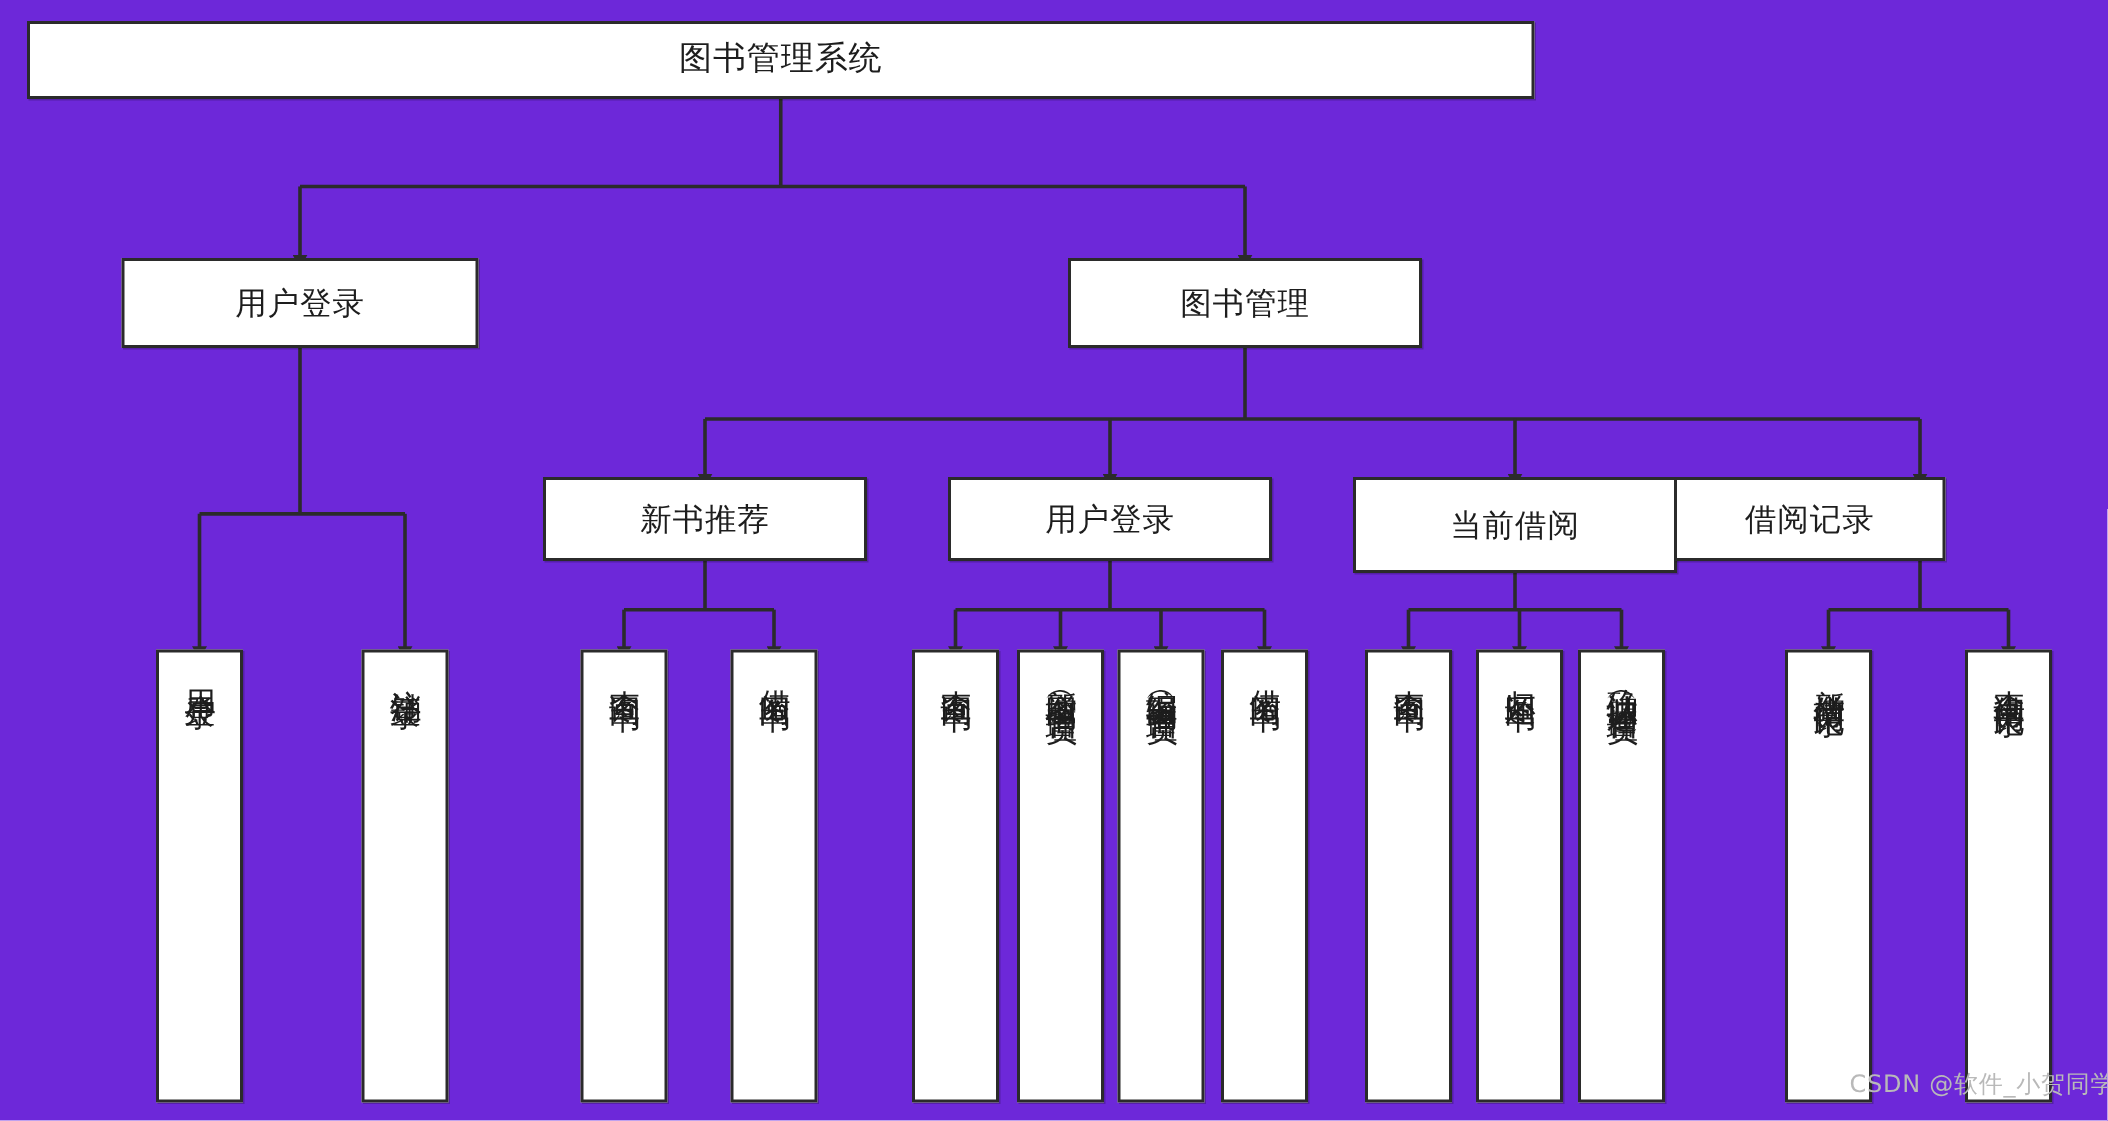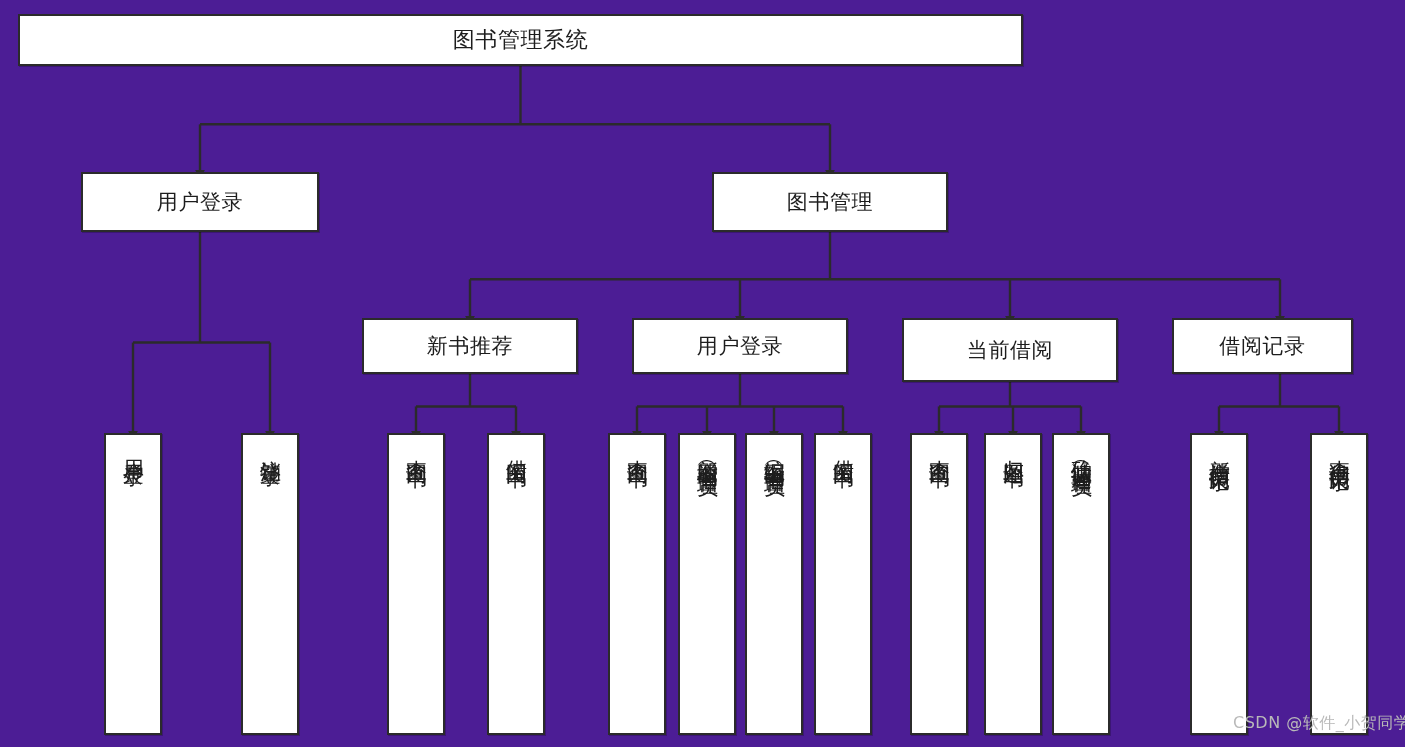--- a/index.html
+++ b/index.html
@@ -8,21 +8,21 @@
     padding: 0;
     background: #ffffff;
   }
   body {
     font-family: "DejaVu Sans", "Liberation Sans", sans-serif;
   }
   #diagram-root {
     position: relative;
     width: 1405px;
     height: 747px;
-    background: #4c1d95;
+    background: #6d28d9;
     overflow: hidden;
   }
   #connector-layer {
     position: absolute;
     left: 0;
     top: 0;
     width: 1405px;
     height: 747px;
     pointer-events: none;
   }
@@ -140,21 +140,21 @@
   </div>
 
   <div class="node horizontal" style="left: 632px; top: 318px; width: 216px; height: 56px;">
     <span class="node-label">用户登录</span>
   </div>
 
   <div class="node horizontal" style="left: 902px; top: 318px; width: 216px; height: 64px;">
     <span class="node-label">当前借阅</span>
   </div>
 
-  <div class="node horizontal" style="left: 1172px; top: 318px; width: 181px; height: 56px;">
+  <div class="node horizontal" style="left: 1116px; top: 318px; width: 181px; height: 56px;">
     <span class="node-label">借阅记录</span>
   </div>
 
   <div id="leaf-container">
       <div class="node vertical" style="left: 104px; top: 433px; width: 58px; height: 302px;">
         <span class="node-label">用户登录</span>
       </div>
       <div class="node vertical" style="left: 241px; top: 433px; width: 58px; height: 302px;">
         <span class="node-label">注销登录</span>
       </div>

